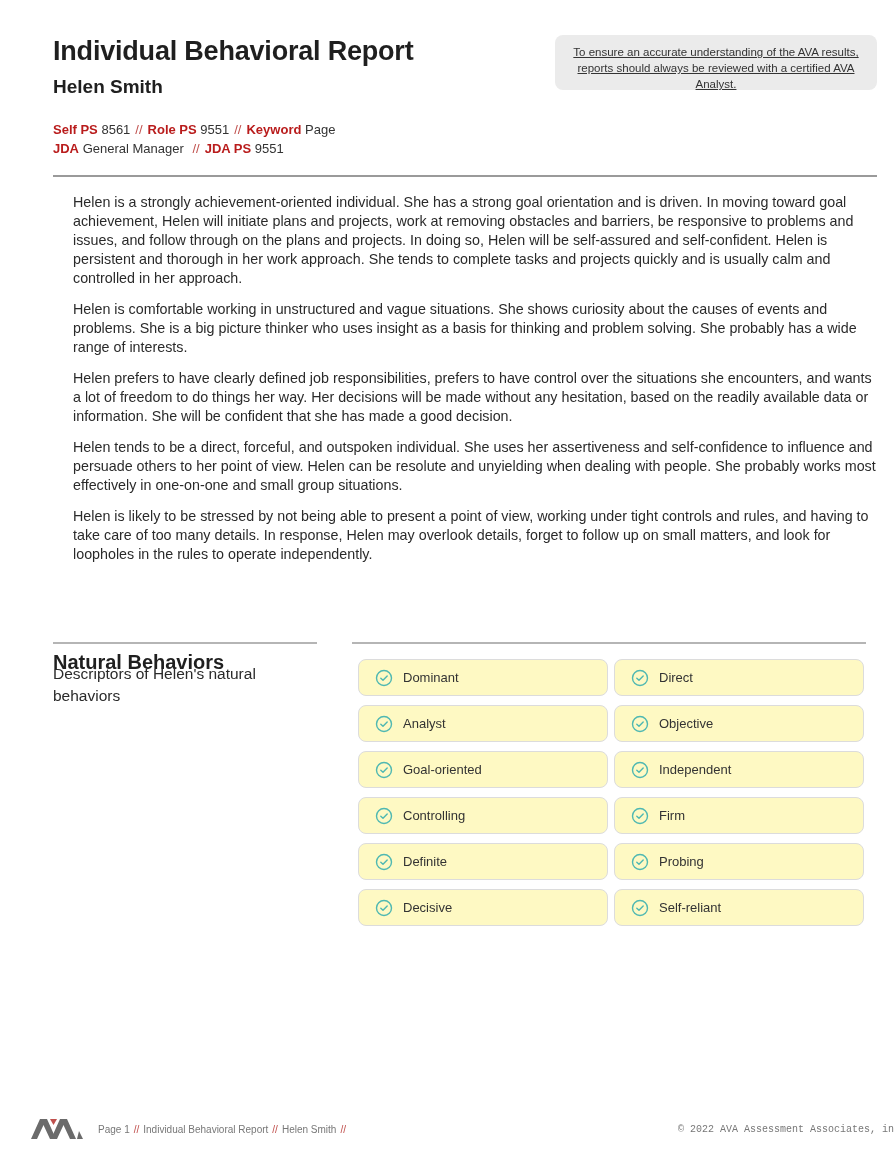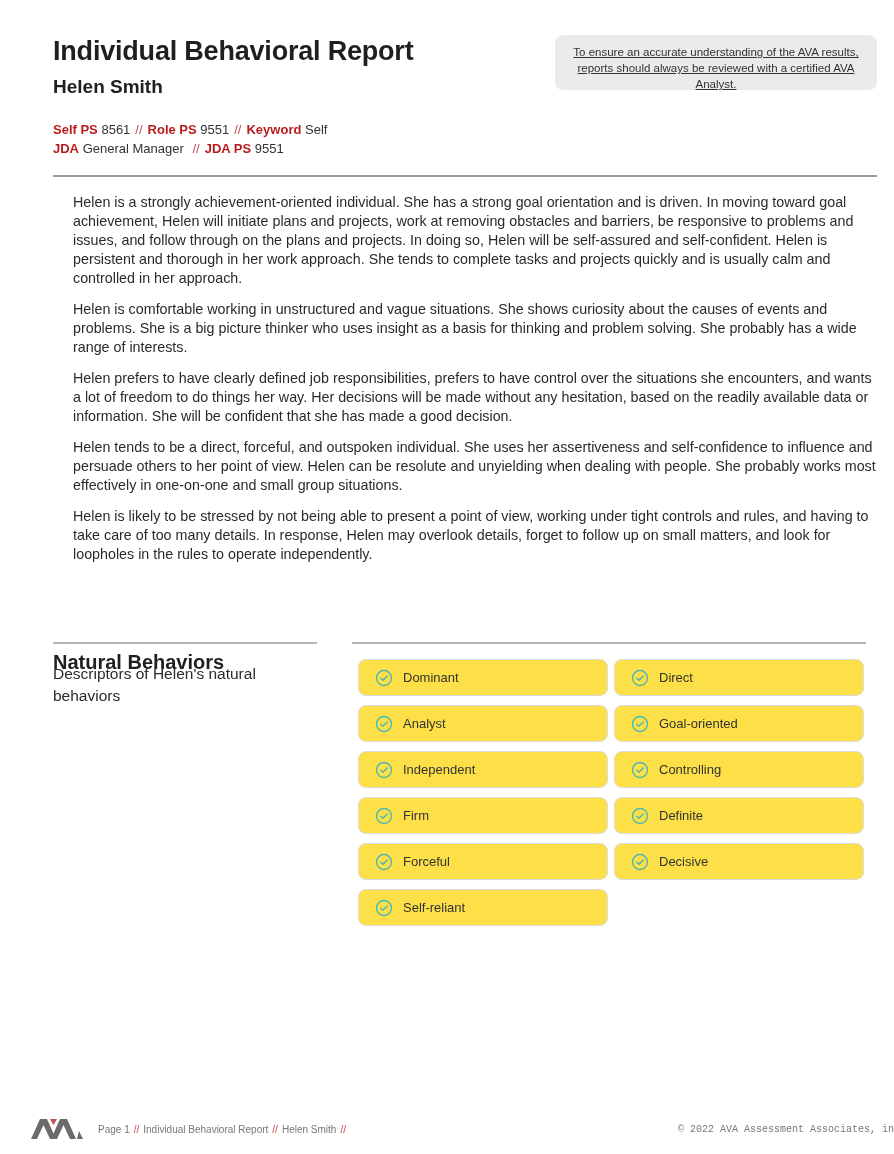--- a/index.html
+++ b/index.html
@@ -57,21 +57,21 @@
   .section-desc {
     position: absolute; left: 35px; top: 663px; width: 250px;
     font-family: "Liberation Sans", sans-serif;
     font-size: 15.5px; line-height: 22px; color: #2a2a2a;
   }
   .grid {
     position: absolute; left: 340px; top: 659px; width: 507px;
     display: grid; grid-template-columns: 250px 250px; column-gap: 6px; row-gap: 9px;
   }
   .chip {
-    height: 37px; border: 1px solid #dcdcdc; border-radius: 8px; background: #fde047;
+    height: 37px; border: 1px solid #dcdcdc; border-radius: 8px; background: #fef9c3;
     display: flex; align-items: center; padding-left: 16px;
     font-family: "Liberation Sans", sans-serif; font-size: 13px; color: #333;
   }
   .chip .icon { width: 18px; height: 18px; margin-right: 10px; flex: 0 0 18px; display: flex; }
 
   .footer-logo { position: absolute; left: 13px; top: 1119px; width: 56px; height: 20px; }
   .footer-text {
     position: absolute; left: 80px; top: 1124px;
     font-family: "Liberation Sans", sans-serif; font-size: 10px; color: #777;
   }
@@ -89,21 +89,21 @@
   <h1 class="title">Individual Behavioral Report</h1>
   <h2 class="subject">Helen Smith</h2>
 
   <div class="notice">To ensure an accurate understanding of the AVA results, reports should always be reviewed with a certified AVA Analyst.</div>
 
   <div class="meta">
     <div>
       <b>Self PS</b>
       <span>8561</span><span class="sep">//</span><b>Role PS</b>
       <span>9551</span><span class="sep">//</span><b>Keyword</b>
-      <span>Self</span>
+      <span>Page</span>
     </div>
     <div>
       <b>JDA</b>
       <span>General Manager</span> <span class="sep">//</span><b>JDA PS</b>
       <span>9551</span>
     </div>
   </div>
 
   <div class="rule-top"></div>
 
@@ -149,20 +149,29 @@
         </span>
       <span>Analyst</span>
     </div>
     <div class="chip">
       <span class="icon">
           <svg width="18" height="18" viewBox="0 0 18 18">
             <circle cx="9" cy="9" r="7.5" fill="none" stroke="#4fb8b2" stroke-width="1.4"></circle>
             <path d="M5.8 9.2 L8 11.3 L12.2 6.9" fill="none" stroke="#4fb8b2" stroke-width="1.4" stroke-linecap="round" stroke-linejoin="round"></path>
           </svg>
         </span>
+      <span>Objective</span>
+    </div>
+    <div class="chip">
+      <span class="icon">
+          <svg width="18" height="18" viewBox="0 0 18 18">
+            <circle cx="9" cy="9" r="7.5" fill="none" stroke="#4fb8b2" stroke-width="1.4"></circle>
+            <path d="M5.8 9.2 L8 11.3 L12.2 6.9" fill="none" stroke="#4fb8b2" stroke-width="1.4" stroke-linecap="round" stroke-linejoin="round"></path>
+          </svg>
+        </span>
       <span>Goal-oriented</span>
     </div>
     <div class="chip">
       <span class="icon">
           <svg width="18" height="18" viewBox="0 0 18 18">
             <circle cx="9" cy="9" r="7.5" fill="none" stroke="#4fb8b2" stroke-width="1.4"></circle>
             <path d="M5.8 9.2 L8 11.3 L12.2 6.9" fill="none" stroke="#4fb8b2" stroke-width="1.4" stroke-linecap="round" stroke-linejoin="round"></path>
           </svg>
         </span>
       <span>Independent</span>
@@ -194,21 +203,21 @@
         </span>
       <span>Definite</span>
     </div>
     <div class="chip">
       <span class="icon">
           <svg width="18" height="18" viewBox="0 0 18 18">
             <circle cx="9" cy="9" r="7.5" fill="none" stroke="#4fb8b2" stroke-width="1.4"></circle>
             <path d="M5.8 9.2 L8 11.3 L12.2 6.9" fill="none" stroke="#4fb8b2" stroke-width="1.4" stroke-linecap="round" stroke-linejoin="round"></path>
           </svg>
         </span>
-      <span>Forceful</span>
+      <span>Probing</span>
     </div>
     <div class="chip">
       <span class="icon">
           <svg width="18" height="18" viewBox="0 0 18 18">
             <circle cx="9" cy="9" r="7.5" fill="none" stroke="#4fb8b2" stroke-width="1.4"></circle>
             <path d="M5.8 9.2 L8 11.3 L12.2 6.9" fill="none" stroke="#4fb8b2" stroke-width="1.4" stroke-linecap="round" stroke-linejoin="round"></path>
           </svg>
         </span>
       <span>Decisive</span>
     </div>

